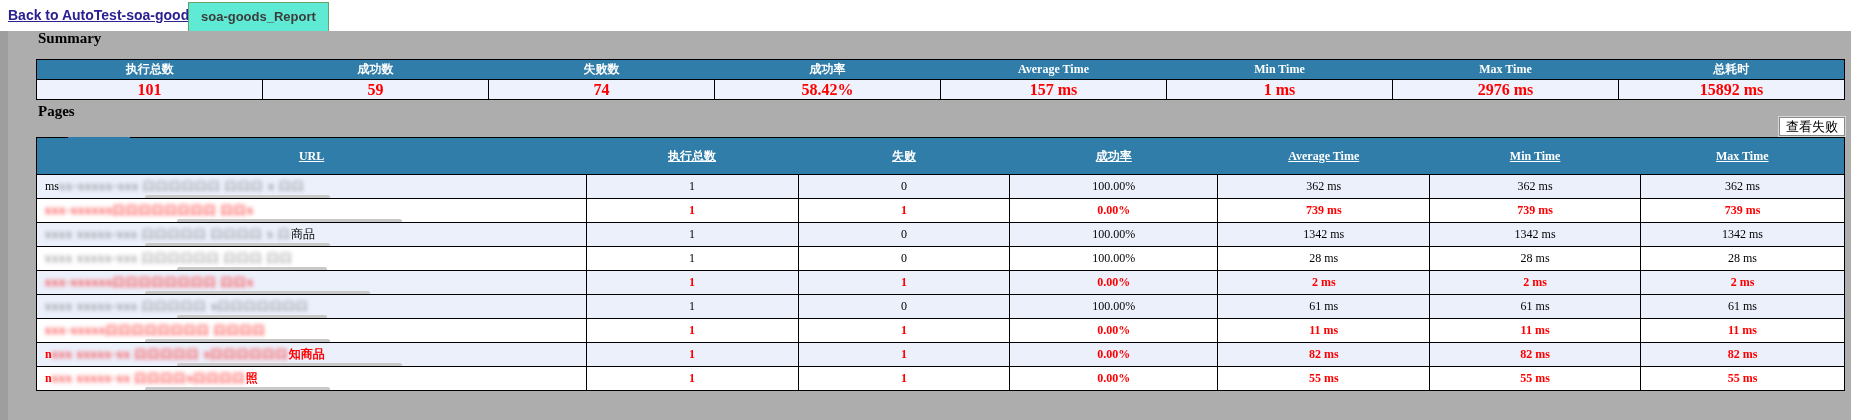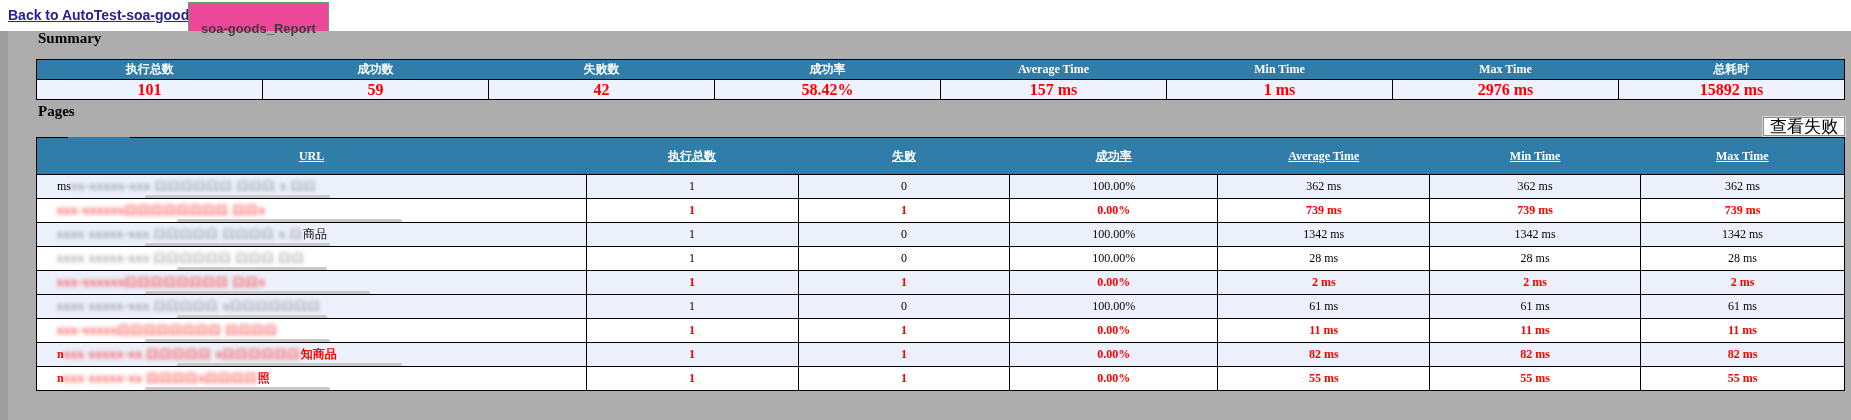--- a/index.html
+++ b/index.html
@@ -4,48 +4,48 @@
 <style>
   * { margin:0; padding:0; box-sizing:border-box; }
   html,body { width:1851px; height:420px; overflow:hidden; }
   body { background:#ADADAD; font-family:"Liberation Serif", serif; position:relative; }
   body::before { content:""; position:absolute; left:0; top:31px; bottom:0; width:8px; background:#9e9e9e; }
 
   
   .topbar { position:relative; width:100%; height:31px; background:#ffffff; }
   .back-link { position:absolute; left:8px; top:7px; font-family:"Liberation Sans", sans-serif;
                font-size:14px; font-weight:bold; color:#2a2092; text-decoration:underline; cursor:pointer; }
-  .report-tab { position:absolute; left:188px; top:2px; height:29px; padding:18px 12px 0 12px;
-                background:#ec4899; border:1px solid #66A366; border-bottom:none;
+  .report-tab { position:absolute; left:188px; top:2px; height:29px; padding:6px 12px 0 12px;
+                background:#5eead4; border:1px solid #66A366; border-bottom:none;
                 font-family:"Liberation Sans", sans-serif; font-size:13px; font-weight:bold; color:#3c3c3c; }
 
   
   .content { padding:0 6px 0 36px; position:relative; }
   .section-title { font-family:"Liberation Serif", serif; font-weight:bold; font-size:15px;
                    color:#000; line-height:12px; padding:1px 0 0 2px; height:28px; }
   .pages-title { padding-top:5px; height:17px; }
 
   table { width:100%; border-collapse:collapse; table-layout:fixed; }
   table.boxed { border:1px solid #000; }
   th { background:#2F7DA8; color:#fff; font-weight:bold; font-size:12px; text-align:center;
        border:none; border-bottom:1px solid #000;margin-top:28px; }
   .summary-table th { height:20px; }
   .summary-table td { height:20px; border:1px solid #000; text-align:center;
                       font-size:16px; font-weight:bold; color:#f00; background:#EEF2FC; }
 
   .btn-row { height:20px; text-align:right; }
-  .view-fail-btn { height:19px; padding:0 6px; font-family:"Liberation Sans", sans-serif; font-size:17px;
+  .view-fail-btn { height:19px; padding:0 6px; font-family:"Liberation Sans", sans-serif; font-size:13px;
                    color:#000; background:#ffffff; border:1px solid #8a8a8a; outline:1px solid #d7d7d7;
                    cursor:pointer; line-height:17px; }
 
   .pages-table th { height:37px;text-decoration:underline; }
   .pages-table td { height:24px; border:1px solid #000; text-align:center; font-size:12px;
                     color:#000; background:#ffffff; position:relative; overflow:hidden; white-space:nowrap; }
   .pages-table tr.alt td { background:#EBF0FB; }
-  .pages-table td.url { text-align:left; padding-left:20px; }
+  .pages-table td.url { text-align:left; padding-left:8px; }
   .pages-table tr.fail td { color:#f00; font-weight:bold; }
   .cz { filter:blur(2.3px); opacity:.85; letter-spacing:1px; font-size:12px; }
   tr:not(.fail) .cz { color:#444; }
   .bar { position:absolute; left:108px; bottom:-3px; width:185px; height:6px;
          background:#c9c9c9; border-radius:2px; z-index:2; }
   tr:nth-child(odd) .bar { left:140px; width:150px; }
   tr:nth-child(3n) .bar { width:225px; }
   .nub { position:absolute; left:32px; top:0px; width:62px; height:5px; background:#2F7DA8; z-index:3; }
   .pages-wrap { position:relative; }
 </style>
@@ -69,21 +69,21 @@
       <th>失败数</th>
       <th>成功率</th>
       <th>Average Time</th>
       <th>Min Time</th>
       <th>Max Time</th>
       <th>总耗时</th>
     </tr>
     <tr>
       <td>101</td>
       <td>59</td>
-      <td>42</td>
+      <td>74</td>
       <td>58.42%</td>
       <td>157 ms</td>
       <td>1 ms</td>
       <td>2976 ms</td>
       <td>15892 ms</td>
     </tr>
   </tbody>
     </table>
 
   <div class="section-title pages-title">Pages</div>

